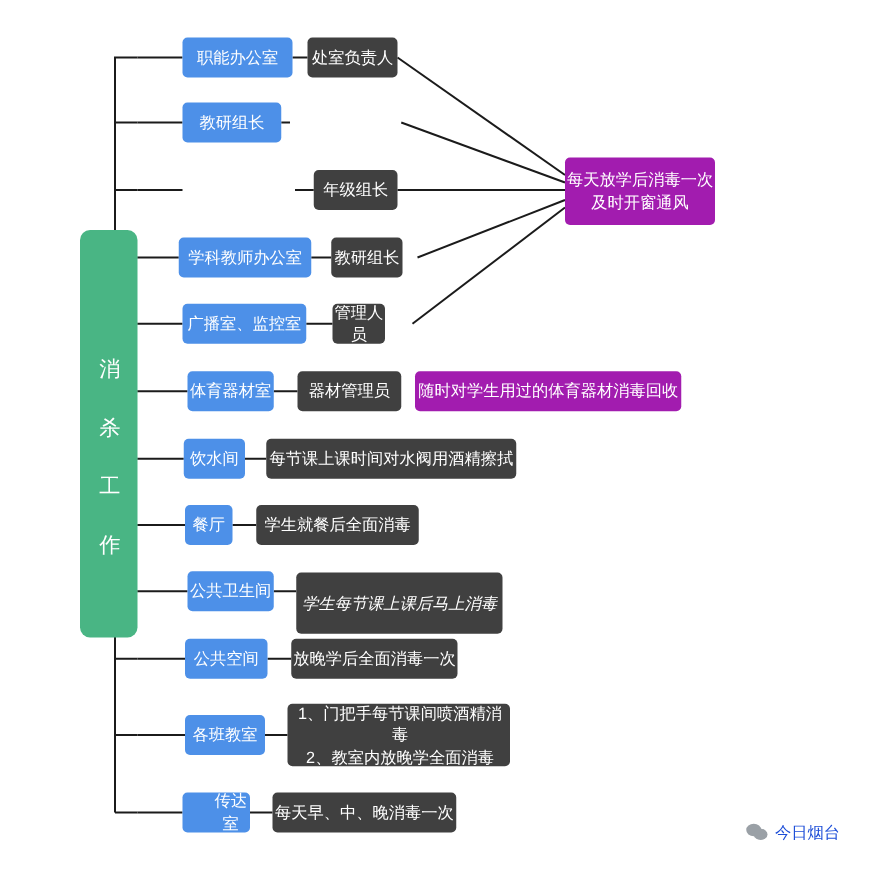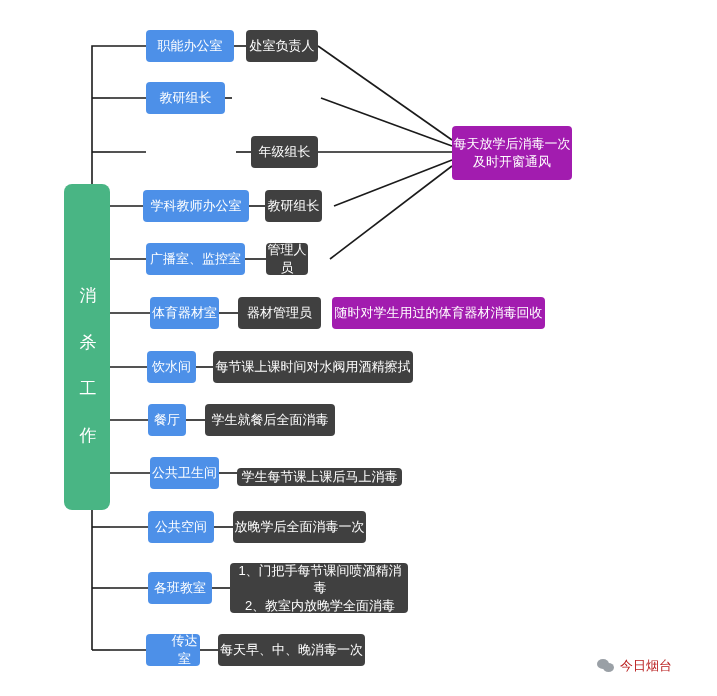--- a/index.html
+++ b/index.html
@@ -60,21 +60,21 @@
   }
   .node.left-text {
     justify-content: flex-start;
     padding-left: 2px;
   }
   .wm {
     position: absolute;
     display: flex;
     align-items: center;
     gap: 6px;
-    color: #b91c1c;
+    color: #1d4ed8;
     font-size: 13px;
   }
   .wm-icon {
     width: 17px;
     height: 14px;
     position: relative;
     display: inline-block;
   }
   .wm-icon .b1, .wm-icon .b2 {
     position: absolute;
@@ -196,21 +196,21 @@
   <div class="node blue" style="left:148px; top:404px; width:38px; height:32px; font-size:13px;">
     <span>餐厅</span>
   </div>
   <div class="node orange" style="left:205px; top:404px; width:130px; height:32px; font-size:13px;">
     <span>学生就餐后全面消毒</span>
   </div>
 
   <div class="node blue" style="left:150px; top:457px; width:69px; height:32px; font-size:13px;">
     <span>公共卫生间</span>
   </div>
-  <div class="node orange" style="left:237px; top:468px; width:165px; height:18px; font-size:13px;">
+  <div class="node orange" style="left:237px; top:458px; width:165px; height:49px; font-size:13px;font-style:italic;">
     <span>学生每节课上课后马上消毒</span>
   </div>
 
   <div class="node blue" style="left:148px; top:511px; width:66px; height:32px; font-size:13px;">
     <span>公共空间</span>
   </div>
   <div class="node orange" style="left:233px; top:511px; width:133px; height:32px; font-size:13px;">
     <span>放晚学后全面消毒一次</span>
   </div>
 

